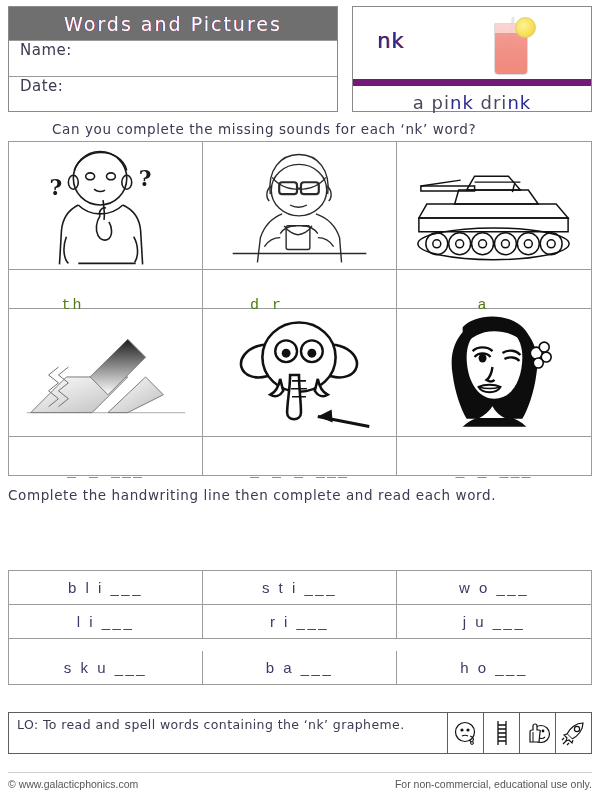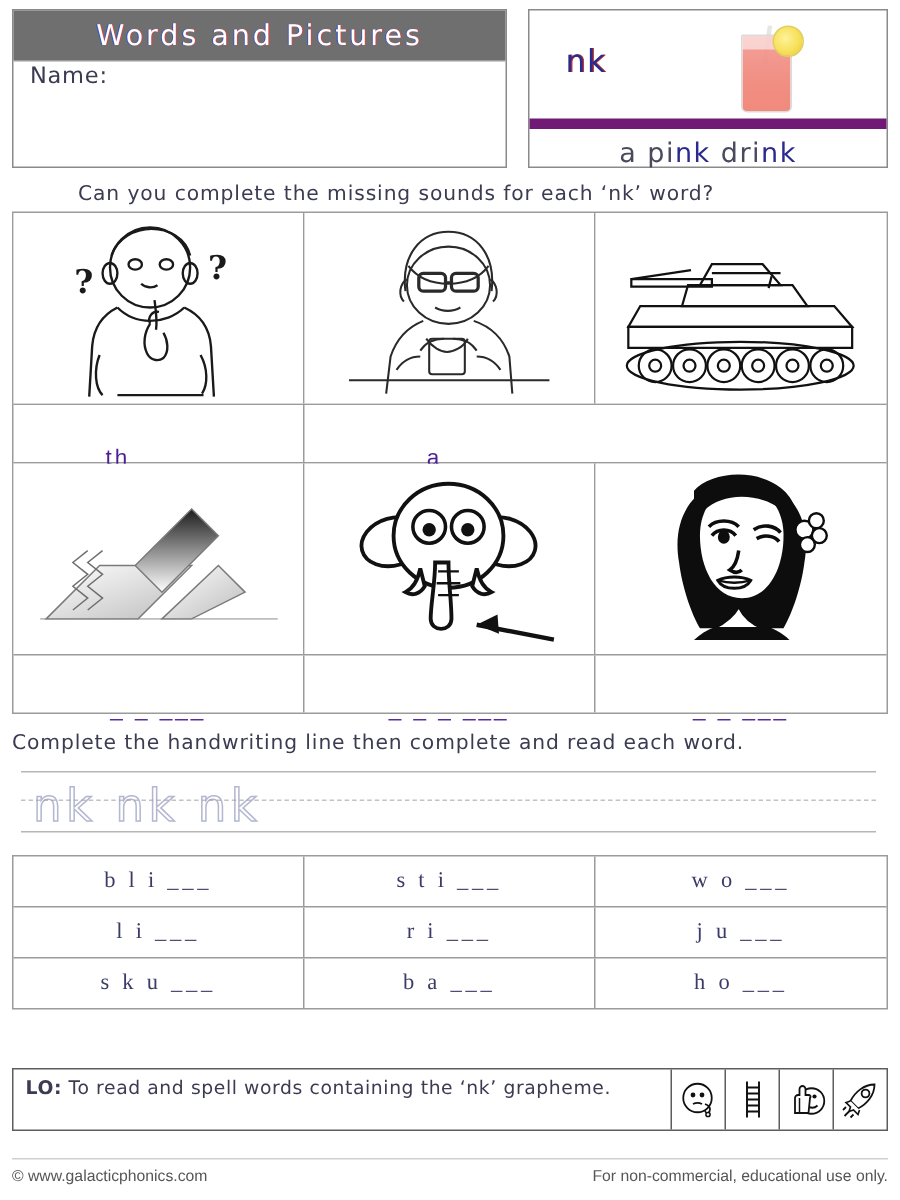--- a/index.html
+++ b/index.html
@@ -50,44 +50,44 @@
   
   .ptable{position:absolute;left:8px;width:584px;border:1px solid #9b9b9b;box-sizing:border-box;}
   .prow{display:flex;}
   .pcell{width:33.333%;box-sizing:border-box;border-right:1px solid #9b9b9b;position:relative;overflow:hidden;}
   .pcell:last-child{border-right:none;}
   .picbox{height:127px;position:relative;background:#fff;}
   .ansrow{display:flex;border-top:1px solid #9b9b9b;}
   .acell{width:33.333%;box-sizing:border-box;border-right:1px solid #9b9b9b;height:38px;
     display:flex;align-items:center;justify-content:center;}
   .acell:last-child{border-right:none;text-align:right;}
-  .acell span{font-size:15px;letter-spacing:2px;font-family:Liberation Sans, sans-serif;color:#4c1d95;margin-top:32px;}
+  .acell span{font-size:15px;letter-spacing:2px;font-family:Liberation Mono, monospace;color:#4d7c0f;margin-top:32px;}
   .rowsep{border-top:1px solid #9b9b9b;}
 
   
   .hwbox{position:absolute;left:14px;width:570px;height:46px;}
   .hline{position:absolute;left:0;width:100%;border-top:1px solid #b6b6b6;}
   .hline.mid{border-top:1px dashed #c2c2c2;}
   .trace{position:absolute;top:8px;left:8px;font-size:30px;letter-spacing:3px;
     font-family:"DejaVu Sans", sans-serif;color:transparent;
     -webkit-text-stroke:1px #9aa0c0;opacity:.75;}
 
   
   .wtable{position:absolute;left:8px;width:584px;border:1px solid #9b9b9b;box-sizing:border-box;}
   .wrow{display:flex;border-bottom:1px solid #9b9b9b;}
-  .wrow:last-child{border-bottom:none;}
+  .wrow:last-child{border-bottom:none;margin-top:12px;}
   .wcell{width:33.333%;box-sizing:border-box;border-right:1px solid #9b9b9b;height:33px;
     display:flex;align-items:center;justify-content:center;}
   .wcell:last-child{border-right:none;}
-  .wcell span{font-size:15px;letter-spacing:2.5px;font-family:Liberation Serif, serif;color:#3b3b68;}
+  .wcell span{font-size:15px;letter-spacing:2.5px;font-family:Liberation Sans, sans-serif;color:#3b3b68;}
 
   
   .lobox{position:absolute;left:8px;width:584px;height:42px;border:1px solid #5d5d5d;box-sizing:border-box;display:flex;}
   .lotext{flex:1;padding:4px 8px 0 8px;font-size:12.5px;line-height:16px;color:#3b3b52;letter-spacing:.4px;}
-  .lotext b{font-weight:bold;}
+  .lotext b{font-weight:normal;}
   .loicons{display:flex;}
   .loic{width:35px;border-left:1px solid #5d5d5d;display:flex;align-items:center;justify-content:center;}
   .loic svg{display:block;}
 
   
   .fline{position:absolute;left:8px;top:772px;width:584px;border-top:1px solid #cfcfcf;}
   .fleft{position:absolute;left:8px;top:778px;font-size:10.5px;color:#555;}
   .fright{position:absolute;right:8px;top:778px;font-size:10.5px;color:#555;}
 
   
@@ -99,20 +99,23 @@
 <div class="page">
 
   <div class="top">
 
     <div class="titlebox">
       <div class="titlebar">
         <span class="hw">Words and Pictures</span>
       </div>
       <div class="namerow">
         <span class="hw">Name:</span>
+      </div>
+      <div class="daterow">
+        <span class="hw">Date:</span>
       </div>
     </div>
 
     <div class="graphbox">
       <div class="graphtop">
         <div class="graphletters">nk</div>
         <div class="drink">
           <div class="straw"></div>
           <div class="glass"></div>
           <div class="lemon"></div>
@@ -212,20 +215,23 @@
           </svg>
         </div>
       </div>
     </div>
 
     <div class="ansrow">
       <div class="acell">
           <span>th _  ___</span>
         </div>
       <div class="acell">
+          <span>d r _  ___</span>
+        </div>
+      <div class="acell">
           <span>_  a  ___</span>
         </div>
     </div>
 
     <div class="prow rowsep">
       <div class="pcell">
         <div class="picbox">
           <svg class="art" viewBox="0 0 195 127" xmlns="http://www.w3.org/2000/svg">
             <defs>
               <linearGradient id="gA" x1="0" y1="0" x2="1" y2="1">
@@ -312,26 +318,20 @@
           <span>_  _  _  ___</span>
         </div>
       <div class="acell">
           <span>_  _  ___</span>
         </div>
     </div>
   </div>
 
   <div class="instr hw" style="top:487px;">Complete the handwriting line then complete and read each word.</div>
 
-  <div class="hwbox" style="top:512px;">
-    <div class="hline" style="top:2px;"></div>
-    <div class="hline mid" style="top:21px;"></div>
-    <div class="hline" style="top:42px;"></div>
-    <div class="trace">nk  nk  nk</div>
-  </div>
 
   <div class="wtable" style="top:570px;">
     <div class="wrow">
       <div class="wcell">
           <span>b l i ___</span>
         </div>
       <div class="wcell">
           <span>s t i ___</span>
         </div>
       <div class="wcell">

